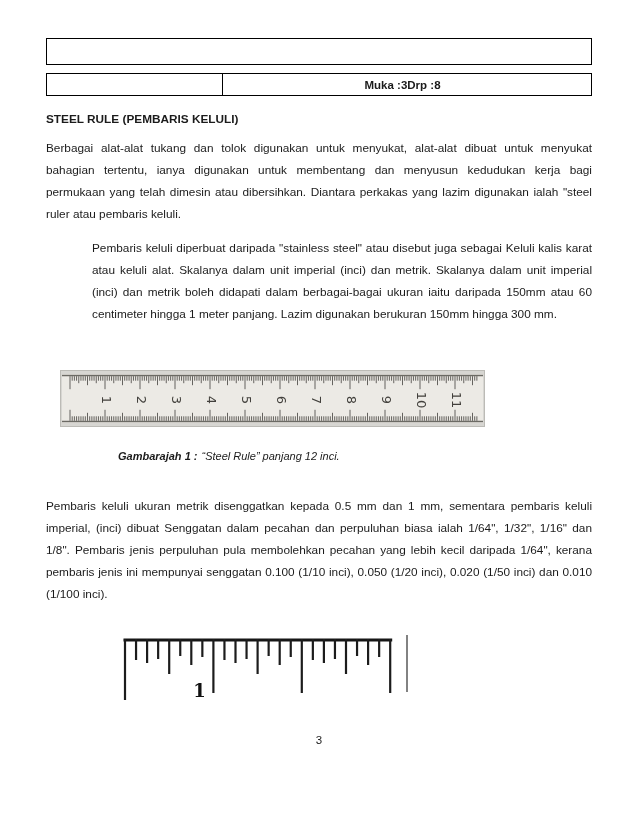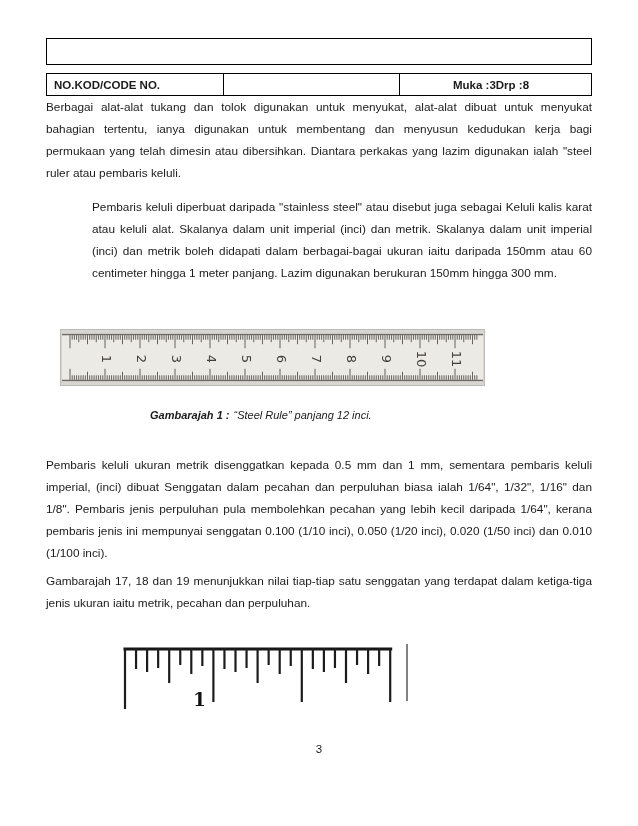--- a/index.html
+++ b/index.html
@@ -44,35 +44,35 @@
     margin-top: 16px;
     font-size: 11.8px;
     font-weight: bold;
   }
 
   p.body-para {
     font-size: 11.8px;
     line-height: 22px;
     text-align: justify;
   }
-  .para-1 { }
+  .para-1 { margin-top: 11px; }
   .para-2 { margin-top: 12px; margin-left: 46px; }
   .para-3 { margin-top: 33px; }
   .para-4 { margin-top: 6px; }
 
   .figure-photo {
     margin-top: 45px;
     margin-left: 14px;
     width: 425px;
     height: 57px;
   }
 
   .figure-caption {
     margin-top: 19px;
-    margin-left: 104px;
+    margin-left: 72px;
     font-size: 11px;
     font-style: italic;
   }
   .figure-caption .cap-label { font-weight: bold; }
   .figure-caption .cap-text { margin-left: 4px; }
 
   .figure-drawing {
     margin-top: 28px;
     margin-left: 70px;
     width: 300px;
@@ -87,30 +87,30 @@
 </style>
 </head>
 <body>
 
 <div class="page">
   <div class="content">
 
     <div class="top-box"></div>
 
     <div class="header-table">
-      <div class="cell cell-code">NO.KOD/CODE NO.</div>
       <div class="cell cell-empty"></div>
       <div class="cell cell-page">
         <span>Muka :</span>
         <span>3</span>
         <span>Drp :</span>
         <span>8</span>
       </div>
     </div>
 
+    <div class="section-title">STEEL RULE (PEMBARIS KELULI)</div>
 
     <p class="body-para para-1">Berbagai alat-alat tukang dan tolok digunakan untuk menyukat, alat-alat dibuat untuk menyukat bahagian tertentu, ianya digunakan untuk membentang dan menyusun kedudukan kerja bagi permukaan yang telah dimesin atau dibersihkan. Diantara perkakas yang lazim digunakan ialah "steel ruler atau pembaris keluli.</p>
     <p class="body-para para-2">Pembaris keluli diperbuat daripada "stainless steel" atau disebut juga sebagai Keluli kalis karat atau keluli alat. Skalanya dalam unit imperial (inci) dan metrik. Skalanya dalam unit imperial (inci) dan metrik boleh didapati dalam berbagai-bagai ukuran iaitu daripada 150mm atau 60 centimeter hingga 1 meter panjang. Lazim digunakan berukuran 150mm hingga 300 mm.</p>
 
     <svg class="figure-photo" id="ruler-photo" viewBox="0 0 425 57" xmlns="http://www.w3.org/2000/svg">
         <rect x="0.5" y="0.5" width="424" height="56" fill="#d7d6d2" stroke="#bcbbb6" stroke-width="1"></rect>
         <rect x="2" y="4" width="421" height="49" fill="#eceae5"></rect>
         <line x1="2" y1="5.5" x2="423" y2="5.5" stroke="#6b6a64" stroke-width="1.6"></line>
         <line x1="2" y1="51.5" x2="423" y2="51.5" stroke="#6b6a64" stroke-width="1.6"></line>
         <line x1="10" y1="6.2" x2="10" y2="19.2" stroke="#56544f" stroke-width="0.9"></line>
@@ -498,21 +498,20 @@
         <text x="325" y="30" transform="rotate(90 325 30)" text-anchor="middle" dominant-baseline="middle" font-family="DejaVu Sans, sans-serif" font-size="13" fill="#42403c">9</text>
         <text x="360" y="30" transform="rotate(90 360 30)" text-anchor="middle" dominant-baseline="middle" font-family="DejaVu Sans, sans-serif" font-size="13" fill="#42403c">10</text>
         <text x="395" y="30" transform="rotate(90 395 30)" text-anchor="middle" dominant-baseline="middle" font-family="DejaVu Sans, sans-serif" font-size="13" fill="#42403c">11</text>
       </svg>
 
     <div class="figure-caption">
       <span class="cap-label">Gambarajah 1 :</span><span class="cap-text">“Steel Rule” panjang 12 inci.</span>
     </div>
 
     <p class="body-para para-3">Pembaris keluli ukuran metrik disenggatkan kepada 0.5 mm dan 1 mm, sementara pembaris keluli imperial, (inci) dibuat Senggatan dalam pecahan dan perpuluhan biasa ialah 1/64", 1/32", 1/16" dan 1/8". Pembaris jenis perpuluhan pula membolehkan pecahan yang lebih kecil daripada 1/64", kerana pembaris jenis ini mempunyai senggatan 0.100 (1/10 inci), 0.050 (1/20 inci), 0.020 (1/50 inci) dan 0.010 (1/100 inci).</p>
-    <p class="body-para para-4">Gambarajah 17, 18 dan 19 menunjukkan nilai tiap-tiap satu senggatan yang terdapat dalam ketiga-tiga jenis ukuran iaitu metrik, pecahan dan perpuluhan.</p>
 
     <svg class="figure-drawing" id="scale-drawing" viewBox="0 0 300 74" xmlns="http://www.w3.org/2000/svg">
         <line x1="7.5" y1="7" x2="276.20000000000005" y2="7" stroke="#161616" stroke-width="2.8"></line>
         <line x1="9" y1="6" x2="9" y2="67" stroke="#1c1c1c" stroke-width="2.2"></line>
         <line x1="20.05" y1="6" x2="20.05" y2="27" stroke="#1c1c1c" stroke-width="2.2"></line>
         <line x1="31.1" y1="6" x2="31.1" y2="30" stroke="#1c1c1c" stroke-width="2.2"></line>
         <line x1="42.150000000000006" y1="6" x2="42.150000000000006" y2="26" stroke="#1c1c1c" stroke-width="2.2"></line>
         <line x1="53.2" y1="6" x2="53.2" y2="41" stroke="#1c1c1c" stroke-width="2.2"></line>
         <line x1="64.25" y1="6" x2="64.25" y2="23" stroke="#1c1c1c" stroke-width="2.2"></line>
         <line x1="75.30000000000001" y1="6" x2="75.30000000000001" y2="32" stroke="#1c1c1c" stroke-width="2.2"></line>

